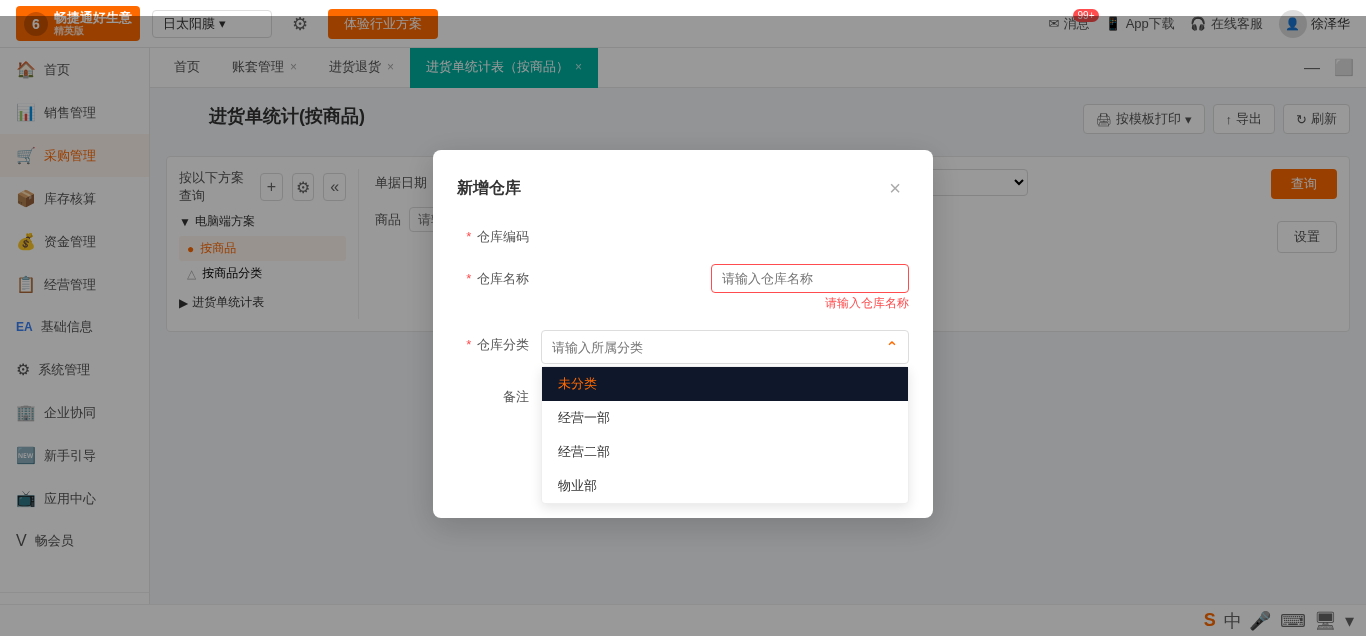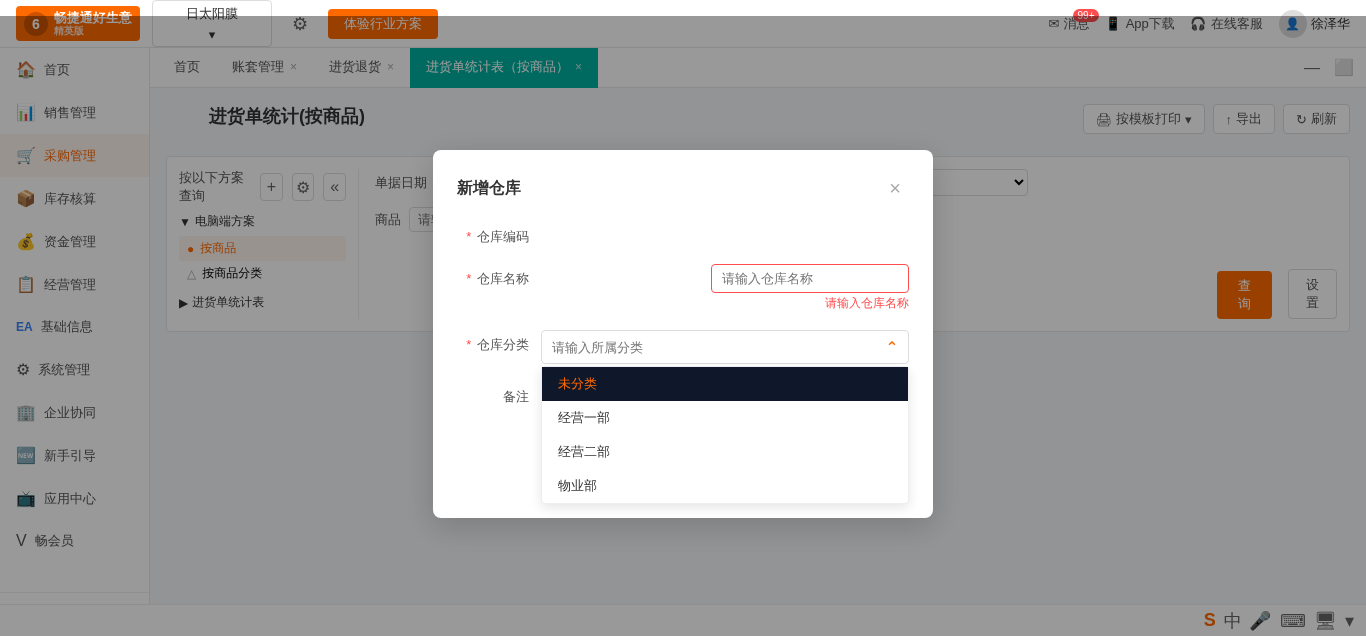--- a/index.html
+++ b/index.html
@@ -15,21 +15,21 @@
       display: flex; align-items: center; gap: 6px;
       background: #ff6a00; color: #fff; padding: 4px 8px; border-radius: 4px;
       font-weight: bold; font-size: 12px; min-width: 110px;
     }
     .logo-icon { width: 24px; height: 24px; background: #cc5200; border-radius: 50%; display: flex; align-items: center; justify-content: center; font-size: 14px; font-weight: bold; color: #fff; }
     .logo-text { display: flex; flex-direction: column; line-height: 1.2; }
     .logo-text span:first-child { font-size: 13px; }
     .logo-text span:last-child { font-size: 10px; color: rgba(255,255,255,0.8); }
     .store-selector {
       display: flex; align-items: center; gap: 4px; border: 1px solid #ddd;
-      border-radius: 4px; padding: 4px 10px; cursor: pointer; color: #333; min-width: 120px; flex-direction: column;
+      border-radius: 4px; padding: 4px 10px; cursor: pointer; color: #333; min-width: 120px;
     }
     .header-gear { width: 32px; height: 32px; display: flex; align-items: center; justify-content: center; cursor: pointer; color: #666; font-size: 18px; }
     .header-trial-btn {
       background: #ff6a00; color: #fff; border: none; border-radius: 4px;
       padding: 6px 16px; cursor: pointer; font-size: 13px;
     }
     .header-spacer { flex: 1; }
     .header-actions { display: flex; align-items: center; gap: 16px; color: #555; }
     .header-action-item { display: flex; align-items: center; gap: 4px; cursor: pointer; position: relative; }
     .badge {
@@ -99,21 +99,21 @@
     .filter-field { display: flex; align-items: center; gap: 8px; }
     .field-label { color: #555; white-space: nowrap; font-size: 13px; }
     .field-input {
       border: 1px solid #ddd; border-radius: 4px; padding: 4px 8px;
       font-size: 13px; width: 160px; outline: none;
     }
     .field-select {
       border: 1px solid #ddd; border-radius: 4px; padding: 4px 8px;
       font-size: 13px; width: 160px; outline: none; background: #fff; cursor: pointer;
     }
-    .filter-right { display: flex; flex-direction: row; align-items: flex-end; gap: 16px; width: 120px; }
+    .filter-right { display: flex; flex-direction: column; align-items: flex-end; gap: 16px; width: 120px; }
 
     
     .empty-area { display: flex; flex-direction: column; align-items: center; justify-content: center; padding: 40px; color: #aaa; }
     .empty-hint { display: flex; align-items: center; gap: 8px; font-size: 13px; color: #aaa; margin-top: 8px; }
 
     
     .overlay {
       position: fixed; top: 16px; left: 0; width: 100%; height: 100%;
       background: rgba(0,0,0,0.4); z-index: 100;
       display: flex; align-items: center; justify-content: center;

